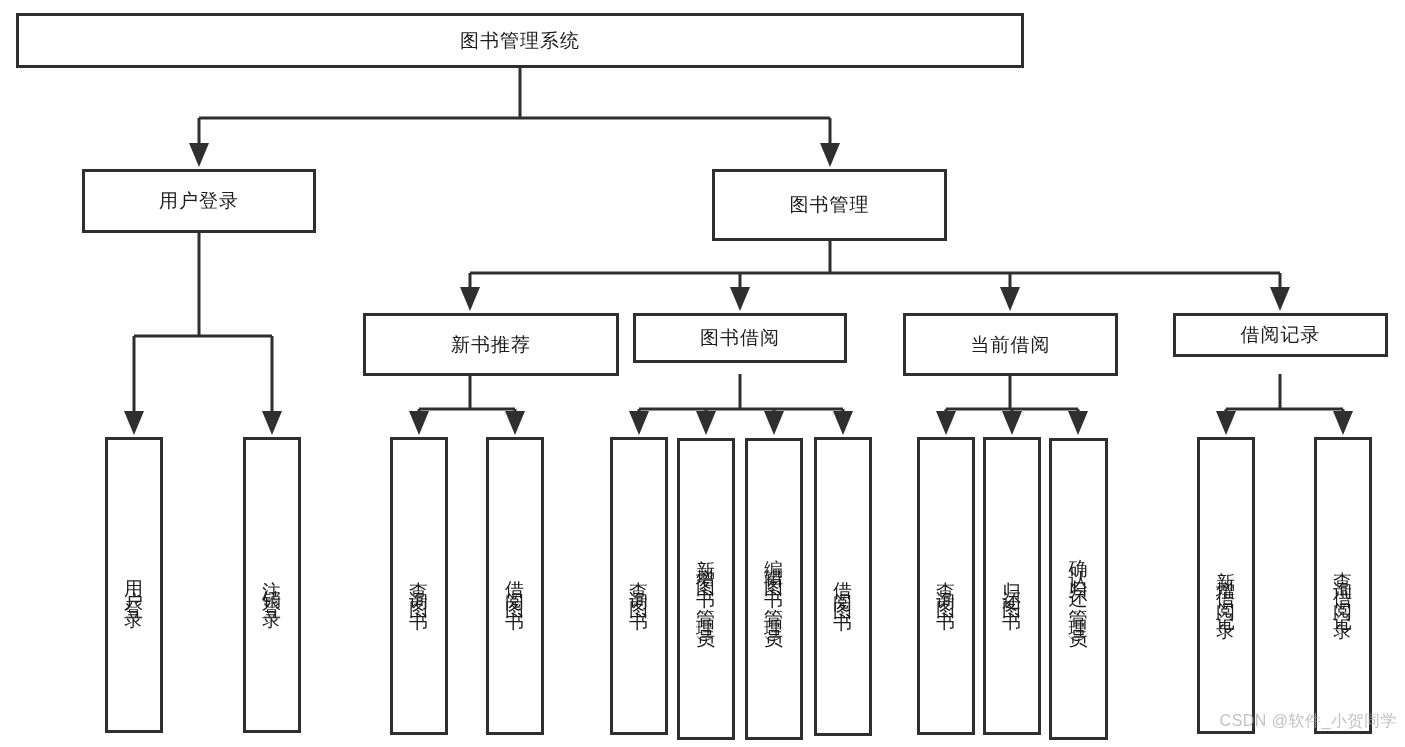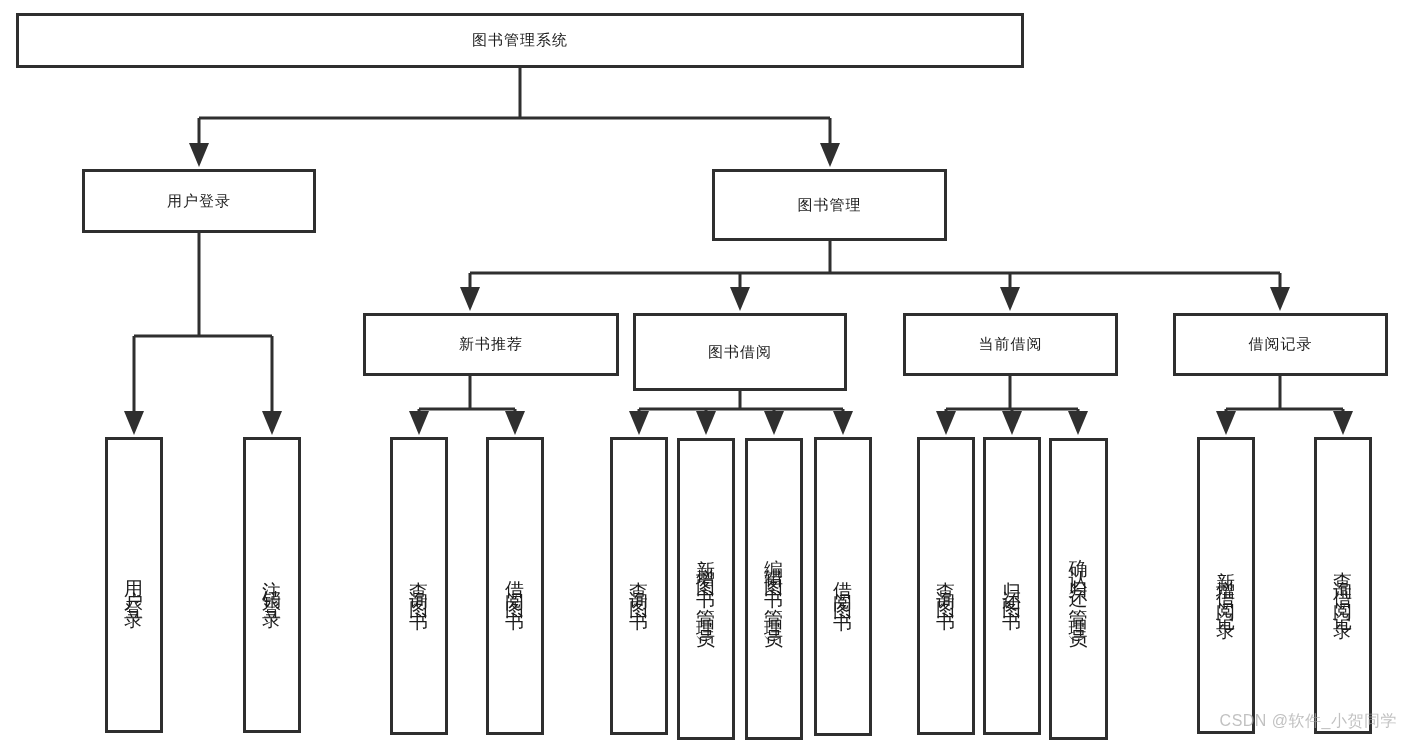--- a/index.html
+++ b/index.html
@@ -22,21 +22,21 @@
   #connectors{position:absolute;left:0;top:0;z-index:1;}
   .node{
     position:absolute;
     box-sizing:border-box;
     background:var(--box-fill);
     border:3px solid var(--box-border);
     display:flex;align-items:center;justify-content:center;
     z-index:2;
   }
   .node.h span{
-    font-size:15px;
+    font-size:19px;
     letter-spacing:1px;
     white-space:nowrap;
     color:var(--text);
   }
   .node.v span{
     writing-mode:vertical-rl;
     text-orientation:mixed;
     font-size:19px;
     letter-spacing:10px;
     line-height:1;
@@ -106,27 +106,27 @@
   <div class="node h" style="left:82px;top:169px;width:234px;height:64px">
     <span>用户登录</span>
   </div>
   <div class="node h" style="left:712px;top:169px;width:235px;height:72px">
     <span>图书管理</span>
   </div>
 
   <div class="node h" style="left:363px;top:313px;width:256px;height:63px">
     <span>新书推荐</span>
   </div>
-  <div class="node h" style="left:633px;top:313px;width:214px;height:78px">
+  <div class="node h" style="left:633px;top:313px;width:214px;height:50px">
     <span>图书借阅</span>
   </div>
   <div class="node h" style="left:903px;top:313px;width:215px;height:63px">
     <span>当前借阅</span>
   </div>
-  <div class="node h" style="left:1173px;top:313px;width:215px;height:63px">
+  <div class="node h" style="left:1173px;top:313px;width:215px;height:44px">
     <span>借阅记录</span>
   </div>
 
   <div class="node v" style="left:105px;top:437px;width:58px;height:296px">
     <span>用户登录</span>
   </div>
   <div class="node v" style="left:243px;top:437px;width:58px;height:296px">
     <span>注销登录</span>
   </div>
 

